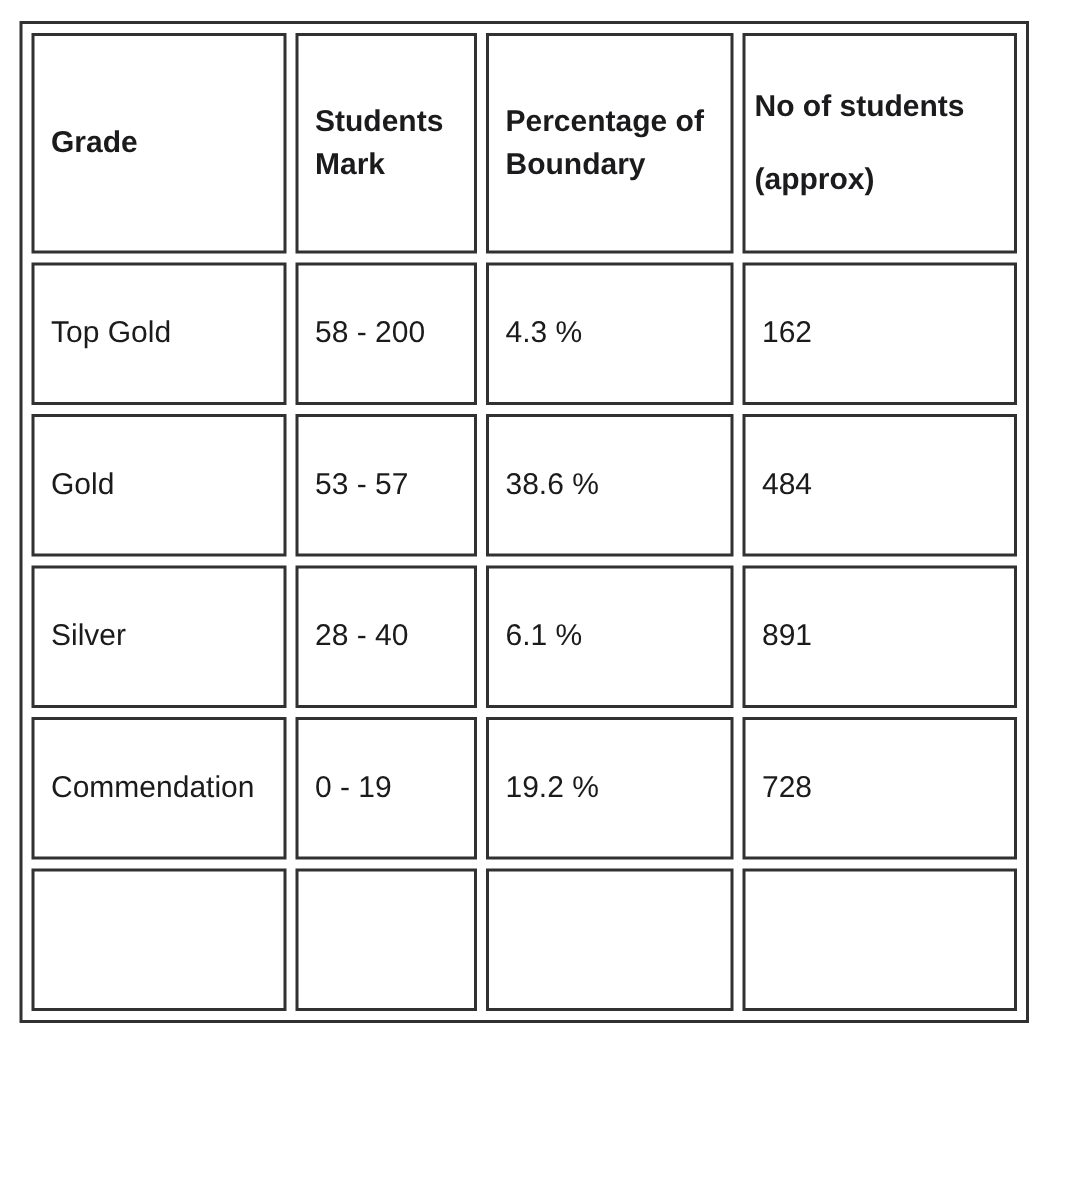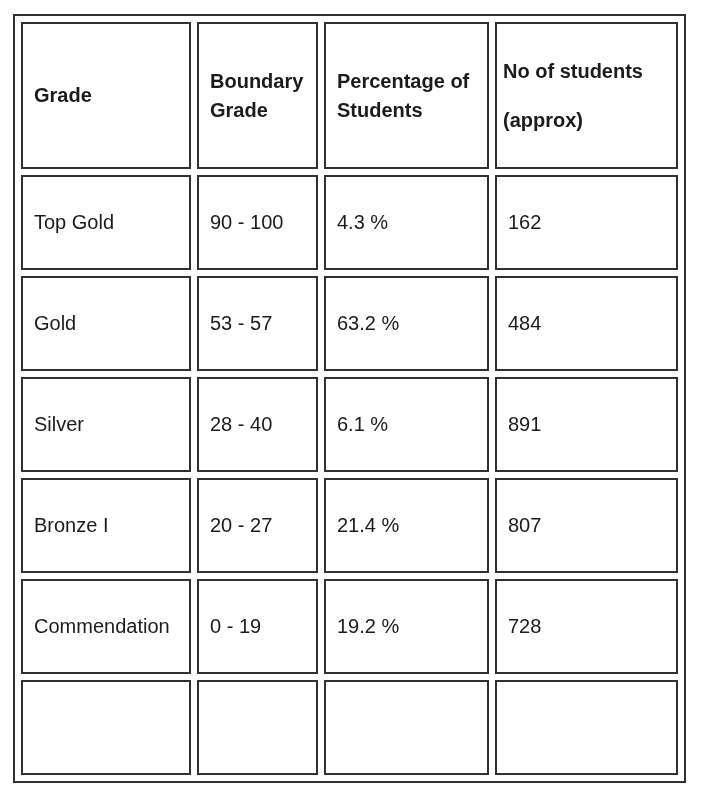--- a/index.html
+++ b/index.html
@@ -65,52 +65,46 @@
 <table class="grades-table">
   <colgroup>
     <col class="c1">
       <col class="c2">
       <col class="c3">
       <col class="c4">
   </colgroup>
   <thead>
     <tr>
       <th>Grade</th>
-      <th>Boundary Grade</th>
-      <th>Percentage of Students</th>
+      <th>Students Mark</th>
+      <th>Percentage of Boundary</th>
       <th class="center">
         <div>No of students</div>
         <div class="approx-line">(approx)</div>
       </th>
     </tr>
   </thead>
   <tbody>
     <tr>
       <td>Top Gold</td>
-      <td>90 - 100</td>
+      <td>58 - 200</td>
       <td>4.3 %</td>
       <td>162</td>
     </tr>
     <tr>
       <td>Gold</td>
       <td>53 - 57</td>
-      <td>63.2 %</td>
+      <td>38.6 %</td>
       <td>484</td>
     </tr>
     <tr>
       <td>Silver</td>
       <td>28 - 40</td>
       <td>6.1 %</td>
       <td>891</td>
-    </tr>
-    <tr>
-      <td>Bronze I</td>
-      <td>20 - 27</td>
-      <td>21.4 %</td>
-      <td>807</td>
     </tr>
     <tr>
       <td>Commendation</td>
       <td>0 - 19</td>
       <td>19.2 %</td>
       <td>728</td>
     </tr>
     <tr class="partial-row">
       <td></td>
       <td></td>

